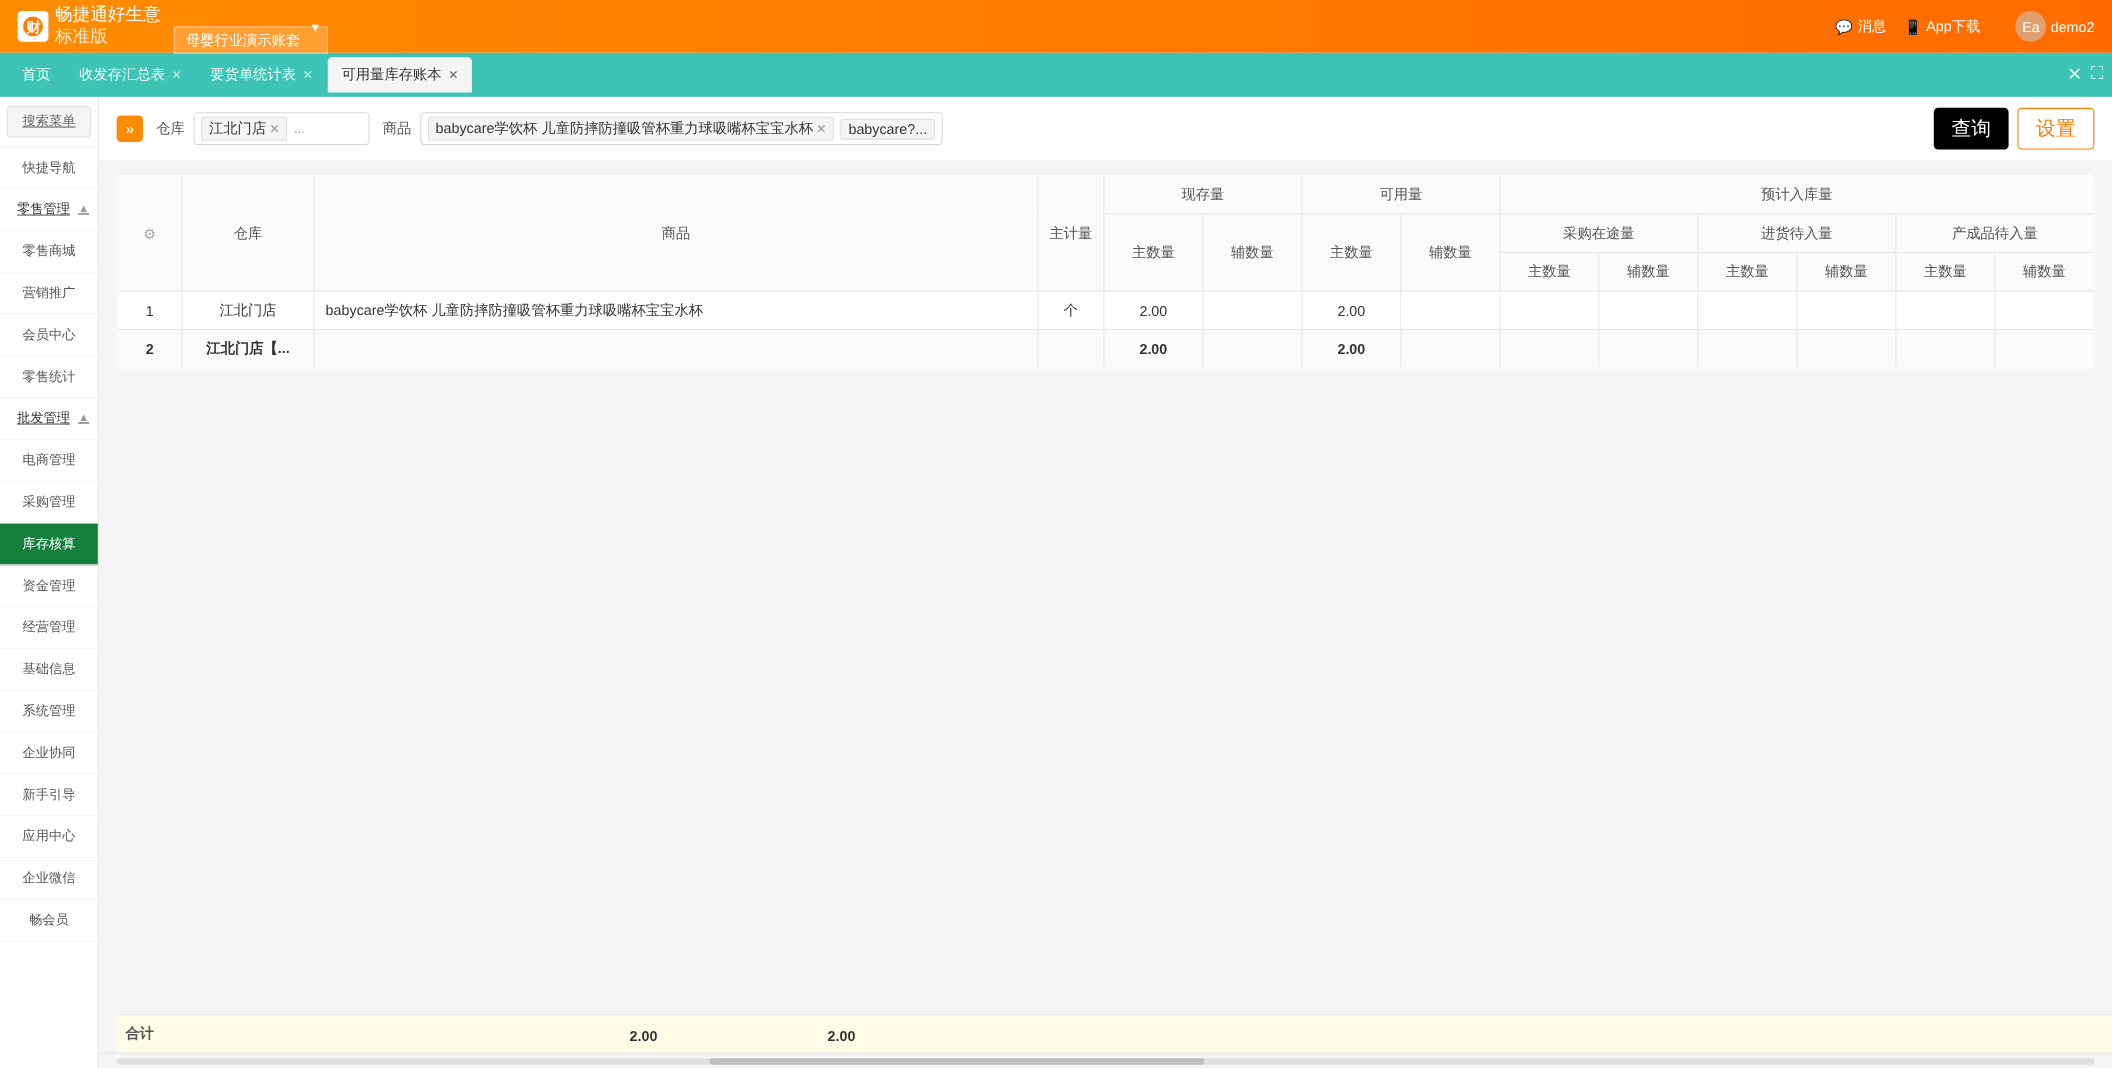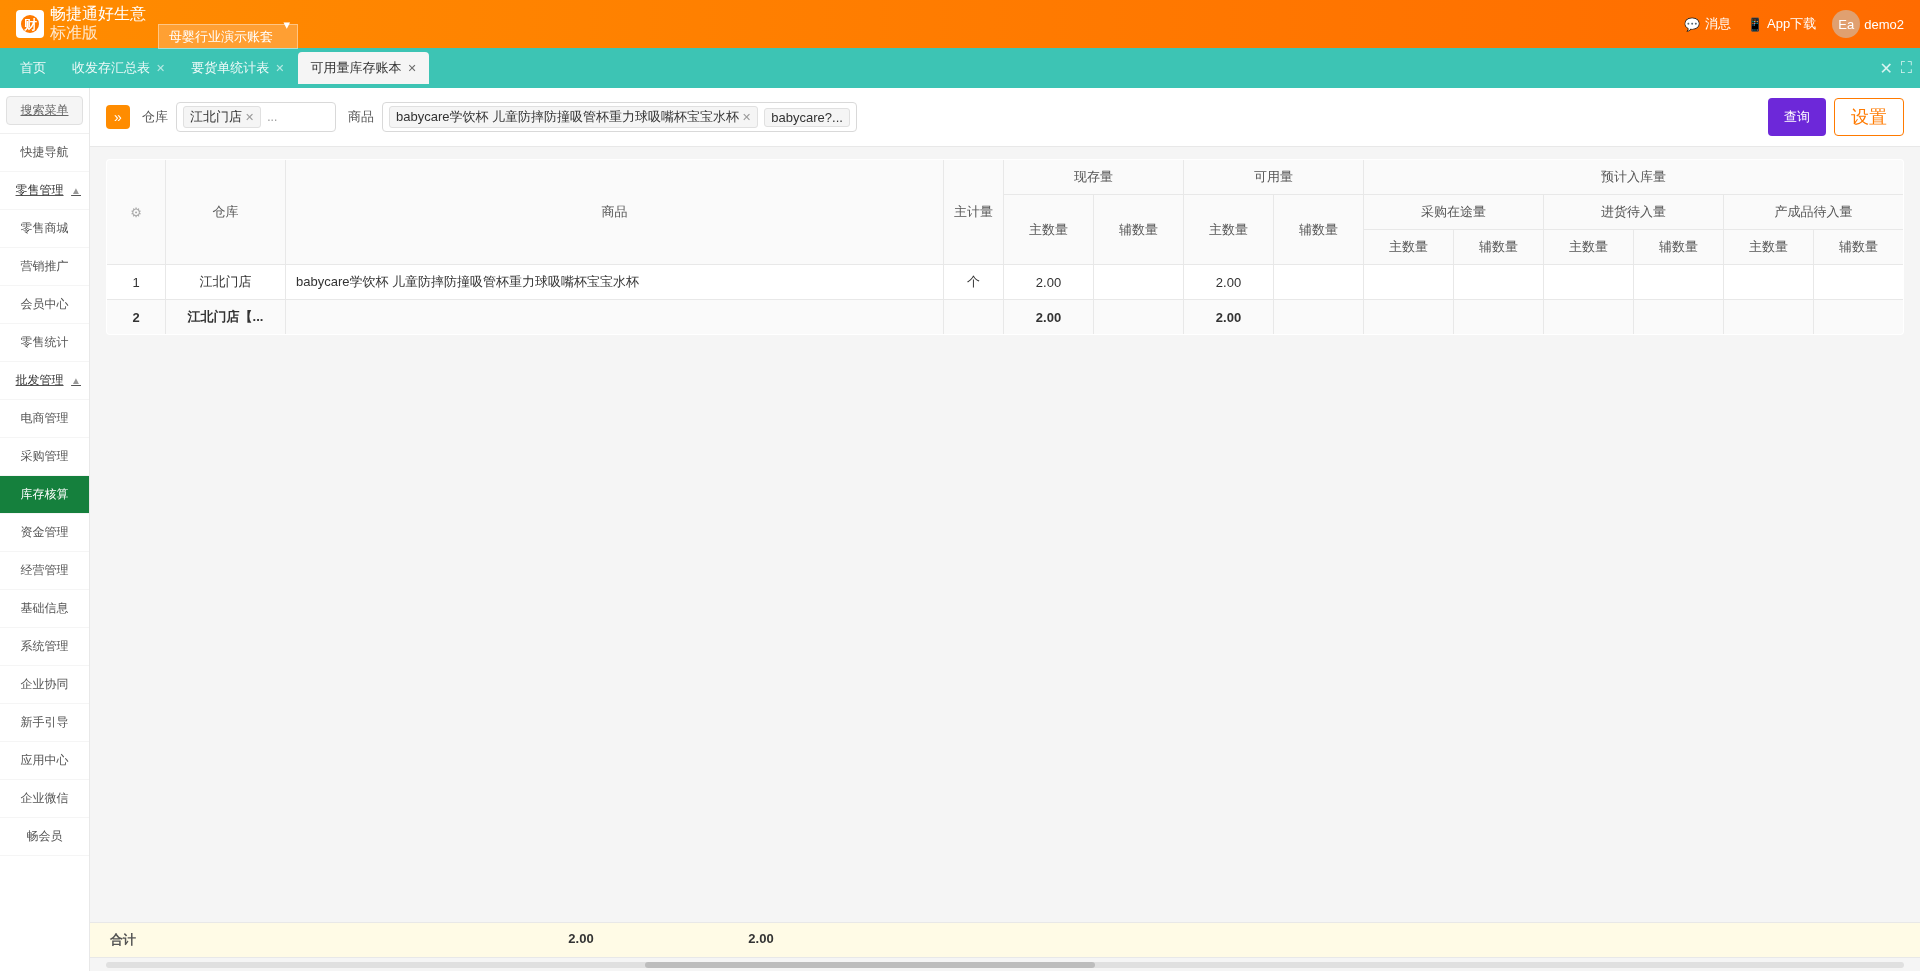--- a/index.html
+++ b/index.html
@@ -31,21 +31,21 @@
       appearance: none;
       cursor: pointer;
       position: relative;
       margin-top: 24px;
     }
     .org-selector-wrap { position: relative; display: flex; align-items: center; }
     .org-selector-wrap::after { content: '▾'; position: absolute; right: 8px; color: white; pointer-events: none; }
 
     .top-bar-right { display: flex; align-items: center; gap: 16px; }
     .top-right-item { display: flex; align-items: center; gap: 4px; color: white; cursor: pointer; font-size: 13px; }
-    .avatar { width: 28px; height: 28px; border-radius: 50%; background: #e0a070; display: flex; align-items: center; justify-content: center; color: white; font-size: 11px; overflow: hidden; }
+    .avatar { width: 28px; height: 28px; border-radius: 50%; background: #e0a070; display: flex; align-items: center; justify-content: center; color: white; font-size: 11px; overflow: hidden; margin-left: 16px; }
 
     
     .tab-bar {
       background: #3dc4b4;
       display: flex;
       align-items: center;
       height: 40px;
       padding: 0 8px;
       flex-shrink: 0;
       gap: 2px;
@@ -179,27 +179,27 @@
       font-size: 12px;
       display: flex;
       align-items: center;
       gap: 3px;
       color: #333;
     }
     .filter-tag-close { cursor: pointer; color: #999; font-size: 11px; }
     .filter-more { color: #999; font-size: 12px; cursor: pointer; }
     .filter-actions { margin-left: auto; display: flex; gap: 8px; }
     .btn-query {
-      background: #6d28d9;
+      background: #000000;
       color: white;
       border: none;
       border-radius: 4px;
       padding: 6px 16px;
       cursor: pointer;
-      font-size: 13px;
+      font-size: 18px;
     }
     .btn-settings {
       background: white;
       color: #ff7a00;
       border: 1px solid #ff7a00;
       border-radius: 4px;
       padding: 6px 16px;
       cursor: pointer;
       font-size: 18px;
     }
@@ -235,26 +235,27 @@
     .col-settings-icon { color: #aaa; cursor: pointer; }
     .col-warehouse { width: 120px; }
     .col-product { min-width: 250px; }
     .col-unit { width: 60px; }
     .col-number { width: 90px; }
 
     
     .summary-bar {
       background: #fffbe6;
       border-top: 1px solid #e8e8e8;
-      padding: 8px 12px;
-      display: flex;
-      align-items: flex-start;
+      padding: 8px 0;
+      display: flex;
+      align-items: flex-end;
       font-size: 13px;
       color: #333;
       flex-shrink: 0;
+      margin-left: 16px;
     }
     .summary-label { margin-left: 8px; font-weight: bold; color: #555; }
     .summary-value { font-weight: bold; color: #333; }
 
     
     .scroll-bar-area {
       height: 14px;
       background: #f5f5f5;
       display: flex;
       align-items: center;

